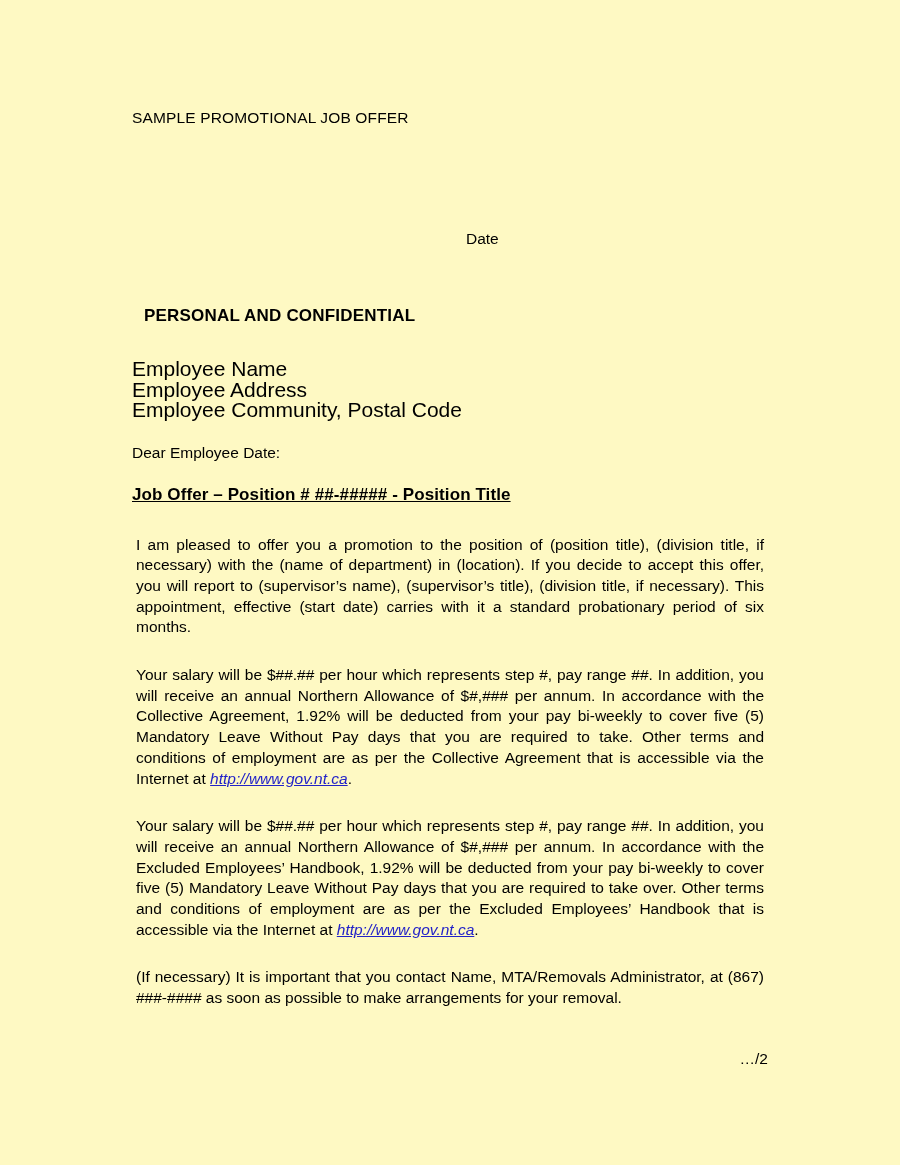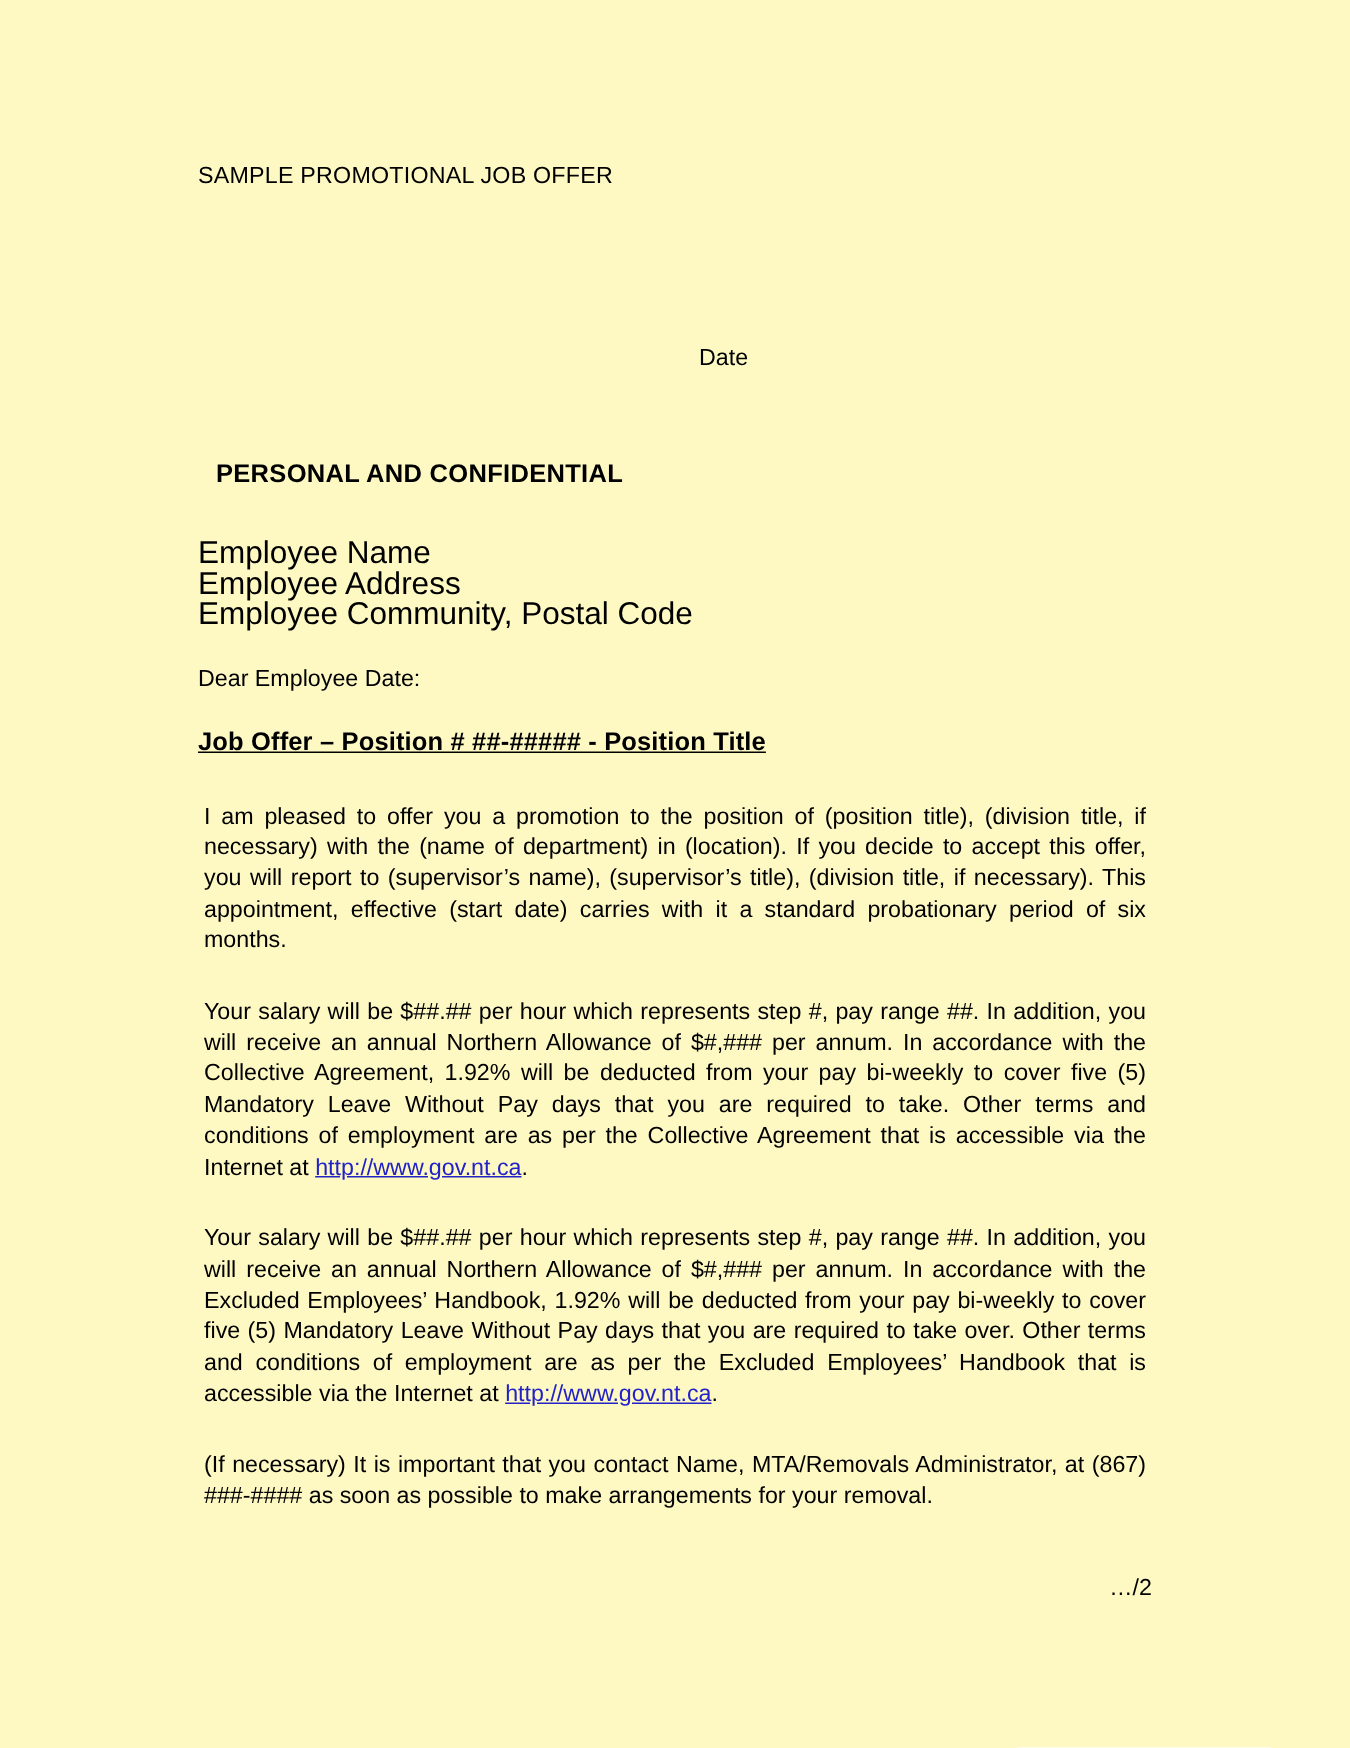--- a/index.html
+++ b/index.html
@@ -79,20 +79,21 @@
     padding-top: 23px;
     text-align: justify;
     text-justify: inter-word;
   }
   .para.first {
     padding-top: 26px;
   }
   .link {
     color: #2222c8;
     text-decoration: underline;
+    font-style: italic;
   }
   .page-marker {
     font-size: 15.5px;
     line-height: 20px;
     margin: 0;
     padding-top: 36px;
     text-align: right;
   }
 </style>
 </head>

